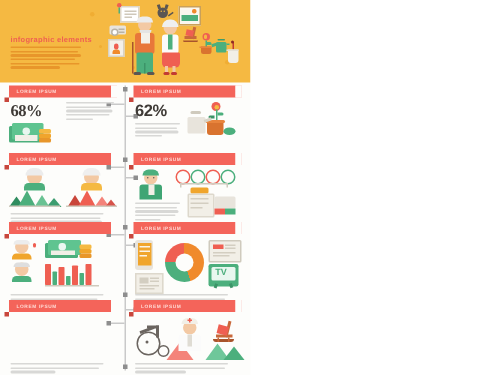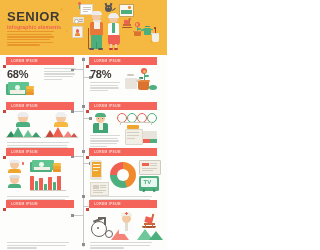--- a/index.html
+++ b/index.html
@@ -78,21 +78,20 @@
 <body>
 
 <div class="page">
 
   <div class="header">
     <div class="hdr-dot" style="left:60px;top:8px;width:3px;height:3px;"></div>
     <div class="hdr-dot" style="left:66px;top:30px;width:2px;height:2px;"></div>
     <div class="hdr-dot" style="left:150px;top:40px;width:3px;height:3px;"></div>
     <div class="hdr-dot" style="left:88px;top:44px;width:2px;height:2px;"></div>
 
-    <div class="title">SENIOR</div>
     <div class="subtitle">infographic elements</div>
     <div class="hdr-body">
       <div class="ln" style="width:100%"></div>
       <div class="ln" style="width:96%"></div>
       <div class="ln" style="width:99%"></div>
       <div class="ln" style="width:92%"></div>
       <div class="ln" style="width:97%"></div>
       <div class="ln" style="width:70%"></div>
     </div>
 
@@ -218,21 +217,21 @@
     <div class="conn" style="left:84px;top:151px;width:7px;"></div>
     <div class="conn-dot" style="left:89px;top:150px;"></div>
     <div class="conn" style="left:72px;top:160px;width:11px;"></div>
     <div class="conn-dot" style="left:71px;top:159px;"></div>
 
     <div class="panel left" style="top:2px;">
       <div class="ribbon">
         <div class="tail"></div>
         <span class="rib-label">LOREM IPSUM</span>
       </div>
-      <div style="position:relative;height:32px;">
+      <div style="position:relative;height:32px;font-family:Liberation Serif, serif;">
         <div class="stat" style="position:absolute;left:1px;top:1px;">68%</div>
 
         <div style="position:absolute;left:0px;top:14px;width:32px;height:17px;">
           <div class="sq" style="left:0px;top:2px;width:21px;height:11px;background:#4caf7d;border-radius:1px;"></div>
           <div class="sq" style="left:2px;top:0px;width:21px;height:11px;background:#5fc490;border-radius:1px;"></div>
           <div class="cir" style="left:9px;top:2.8px;width:5px;height:5px;background:#e8f7ef;"></div>
           <div class="sq" style="left:4px;top:8px;width:15px;height:4px;background:#f2efe7;"></div>
           <div class="sq" style="left:20px;top:4px;width:8px;height:2.6px;background:#f5b942;border-radius:1px;"></div>
           <div class="sq" style="left:20px;top:7px;width:8px;height:2.6px;background:#f0a52c;border-radius:1px;"></div>
           <div class="sq" style="left:20px;top:10px;width:8px;height:2.6px;background:#e8962a;border-radius:1px;"></div>
@@ -246,21 +245,21 @@
         <div class="ln" style="width:55%"></div>
       </div>
     </div>
 
     <div class="panel right" style="top:2px;">
       <div class="ribbon">
         <div class="tail"></div>
         <span class="rib-label">LOREM IPSUM</span>
       </div>
       <div style="position:relative;height:34px;">
-        <div class="stat" style="position:absolute;left:1px;top:1px;">78%</div>
+        <div class="stat" style="position:absolute;left:1px;top:1px;">62%</div>
         <div class="lines" style="position:absolute;left:1px;top:14px;width:30px;">
           <div class="ln" style="width:100%"></div>
           <div class="ln" style="width:92%"></div>
           <div class="ln" style="width:97%"></div>
           <div class="ln" style="width:60%"></div>
         </div>
 
         <div style="position:absolute;left:36px;top:0px;width:34px;height:32px;">
           <div class="cir" style="left:16px;top:0px;width:6px;height:6px;background:#ef5f52;"></div>
           <div class="cir" style="left:17.5px;top:1.5px;width:3px;height:3px;background:#f5b942;"></div>

